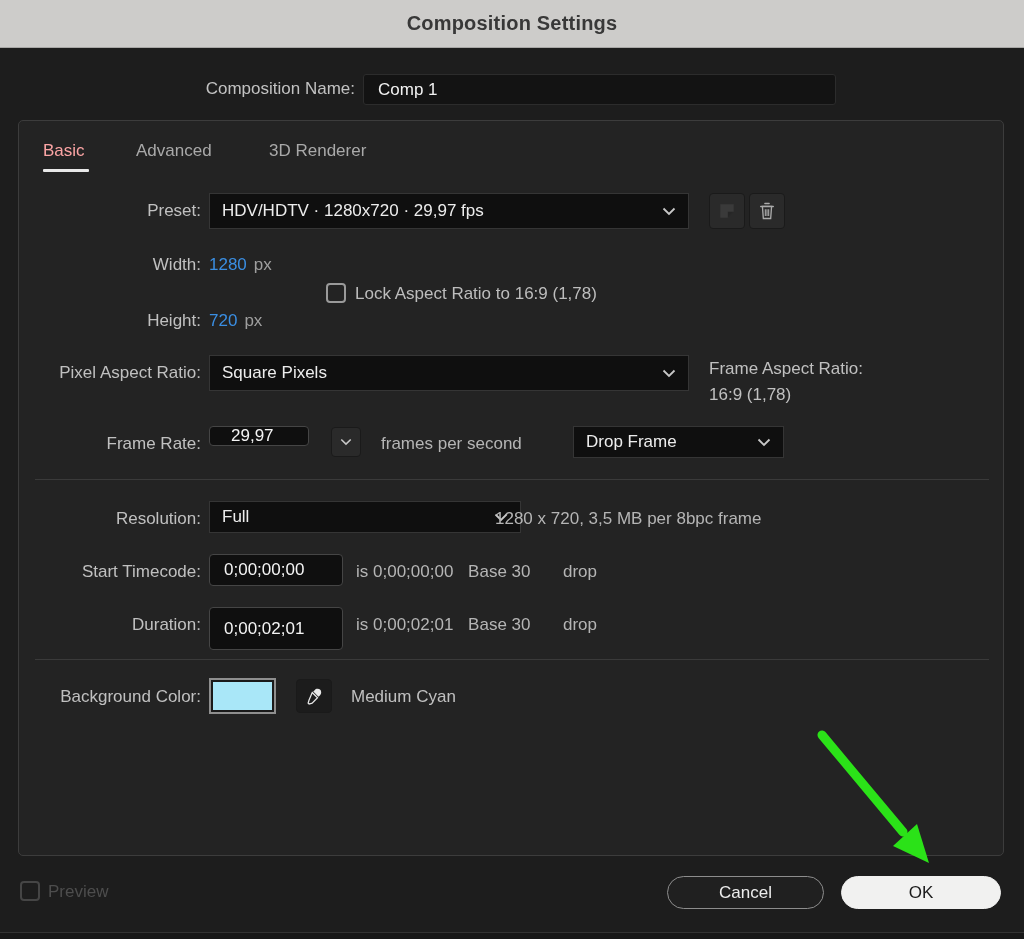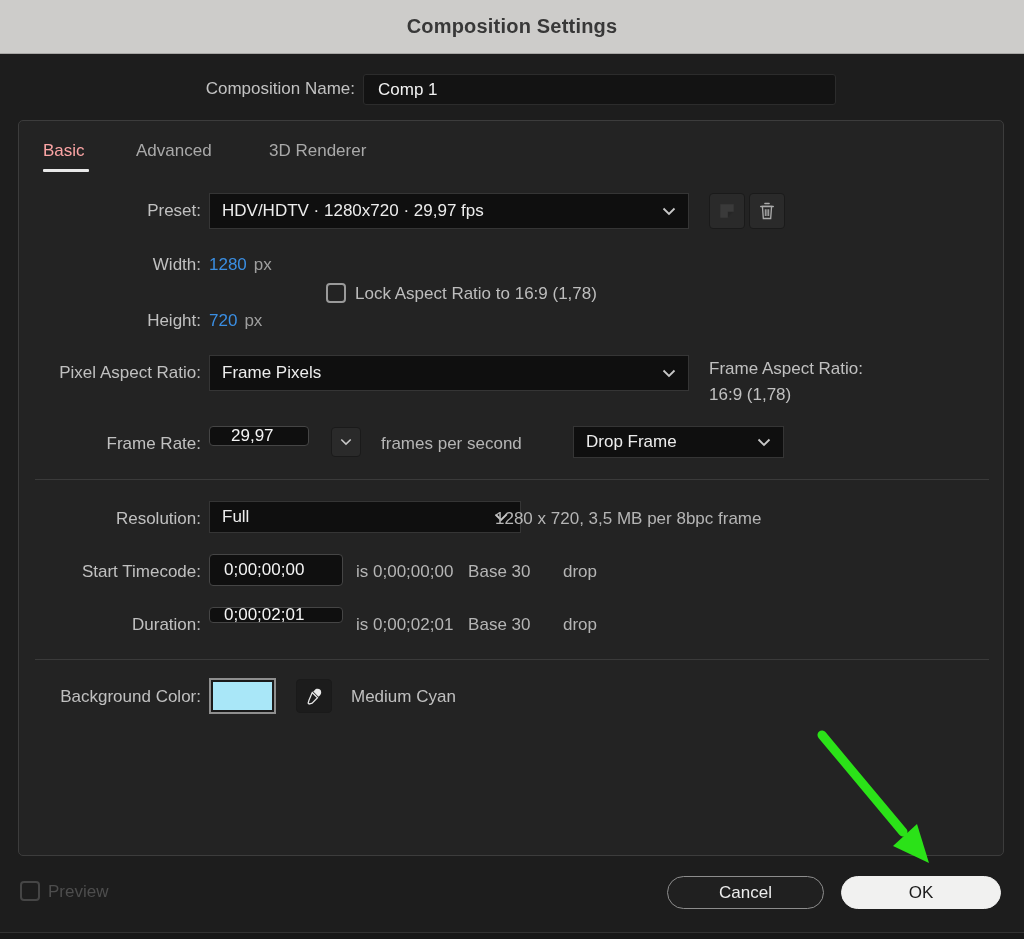--- a/index.html
+++ b/index.html
@@ -5,21 +5,21 @@
   * { margin:0; padding:0; box-sizing:border-box; }
   html,body { width:1024px; height:939px; }
   body {
     position:relative; width:1024px; height:939px;
     background:#1d1d1d; overflow:hidden;
     font-family:"Liberation Sans","DejaVu Sans",sans-serif;
     color:#bebebe; font-size:17px;
   }
   
   .titlebar {
-    position:absolute; left:0; top:0; width:1024px; height:54px;
+    position:absolute; left:0; top:0; width:1024px; height:48px;
     background:#cdccca; display:flex; align-items:center; justify-content:center;
     border-bottom:1px solid #a8a7a5;
   }
   .titlebar .title { font-weight:bold; font-size:20px; color:#383838; letter-spacing:.2px; }
 
   
   .name-label { position:absolute; left:80px; top:79px; width:275px; text-align:right; color:#c2c2c2; }
   .name-input {
     position:absolute; left:363px; top:74px; width:473px; height:31px;
     background:#131313; border:1px solid #2c2c2c; border-radius:3px;
@@ -133,21 +133,21 @@
   <div class="checkbox" style="left:307px; top:162px;"></div>
   <div class="static-text" style="left:336px; top:163px; color:#bdbdbd;">Lock Aspect Ratio to 16:9 (1,78)</div>
 
   <div class="row-label" style="top:190px;">Height:</div>
   <div class="static-text" style="left:190px; top:190px;">
     <span class="blue" style="color: rgb(58, 142, 226);">720</span><span class="unit">px</span>
   </div>
 
   <div class="row-label" style="top:242px;">Pixel Aspect Ratio:</div>
   <div class="dropdown" style="left:190px; top:234px; width:480px; height:36px;">
-    <span class="dd-text">Frame Pixels</span>
+    <span class="dd-text">Square Pixels</span>
     <svg class="chev" width="14" height="9" viewBox="0 0 14 9">
       <polyline points="1.5,1.5 7,7 12.5,1.5" fill="none" stroke="#c8c8c8" stroke-width="1.8"></polyline>
     </svg>
   </div>
   <div class="static-text" style="left:690px; top:238px; color:#c0c0c0;">Frame Aspect Ratio:</div>
   <div class="static-text" style="left:690px; top:264px; color:#c0c0c0;">16:9 (1,78)</div>
 
   <div class="row-label" style="top:313px;">Frame Rate:</div>
   <div class="val-input" style="left:190px; top:305px; width:100px; height:20px;padding-left:21px;">
     <span>29,97</span>
@@ -180,21 +180,21 @@
   <div class="val-input" style="left:190px; top:433px; width:134px; height:32px;">
     <span>0;00;00;00</span>
   </div>
   <div class="static-text" style="left:337px; top:441px;">
     <span>is 0;00;00;00</span>
     <span style="margin-left:10px;">Base 30</span>
   </div>
   <div class="static-text" style="left:544px; top:441px;">drop</div>
 
   <div class="row-label" style="top:494px;">Duration:</div>
-  <div class="val-input" style="left:190px; top:486px; width:134px; height:16px;">
+  <div class="val-input" style="left:190px; top:486px; width:134px; height:43px;">
     <span>0;00;02;01</span>
   </div>
   <div class="static-text" style="left:337px; top:494px;">
     <span>is 0;00;02;01</span>
     <span style="margin-left:10px;">Base 30</span>
   </div>
   <div class="static-text" style="left:544px; top:494px;">drop</div>
 
   <div class="divider" style="top:538px;"></div>
 

